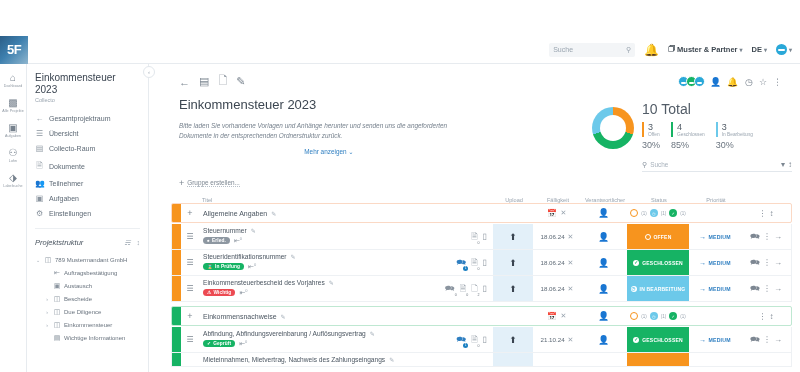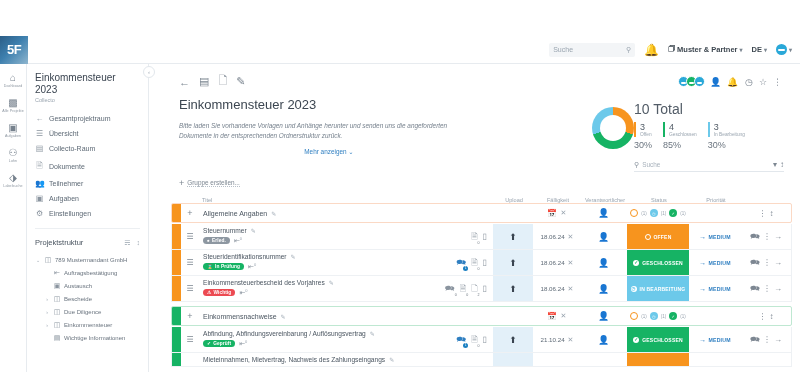--- a/index.html
+++ b/index.html
@@ -73,21 +73,21 @@
   .sb-sub { font-size: 5.5px; color: #9aa5b0; margin-top: 1px; }
   .sb-nav { padding: 4px 0 4px 0; }
   .sb-link {
     display: flex; align-items: center; gap: 5px;
     padding: 3px 8px; font-size: 7px; color: #5d6975; cursor: pointer;
   }
   .sb-link .ico { width: 9px; text-align: center; font-size: 8px; color: #8a949f; }
   .sb-sep { height: 1px; background: #eceff2; margin: 3px 8px; }
   .sb-struct-head {
     display: flex; align-items: center; padding: 6px 8px 4px 8px;
-    font-size: 7.5px; color: #4a5560;
+    font-size: 7.5px; color: #4a5560; font-style: italic;
   }
   .sb-struct-head .tools { margin-left: auto; display: flex; gap: 6px; color: #9aa5b0; font-size: 7px; }
   .tree { padding: 2px 0 0 8px; }
   .tree-row {
     display: flex; align-items: center; gap: 3px;
     font-size: 6px; color: #6a747f; padding: 2.5px 0; cursor: pointer;
   }
   .tree-row .twisty { width: 6px; font-size: 5px; color: #9aa5b0; text-align: center; }
   .tree-row .tico { font-size: 7px; color: #8a949f; width: 8px; text-align: center; }
   .tree-row.lvl2 { padding-left: 9px; }
@@ -128,21 +128,21 @@
   .page-desc {
     font-size: 6.4px; color: #76818d; font-style: italic;
     line-height: 9.5px; margin-top: 9px; max-width: 300px;
   }
   .more-link {
     display: block; text-align: center; font-size: 6.4px;
     color: #2f7fc1; margin-top: 8px; max-width: 300px; cursor: pointer;
   }
 
   
-  .stats { width: 200px; display: flex; padding-top: 4px; }
+  .stats { width: 200px; display: flex; gap: 8px; padding-top: 4px; }
   .donut {
     width: 42px; height: 42px; border-radius: 50%; flex: none;
     background:
       conic-gradient(
         #f7941e 0deg 108deg,
         #16b364 108deg 252deg,
         #6cc9ea 252deg 360deg);
     position: relative; margin-top: 6px;
   }
   .donut::after {

